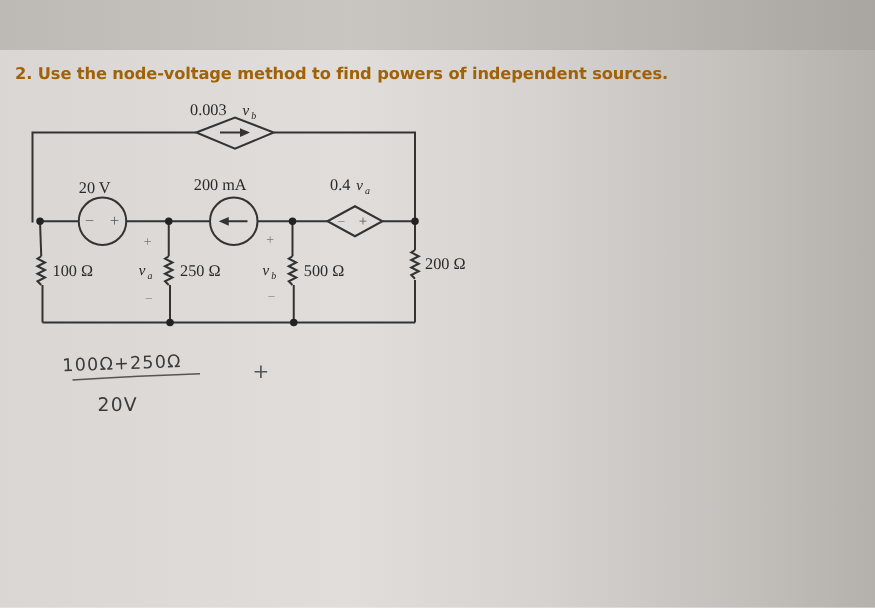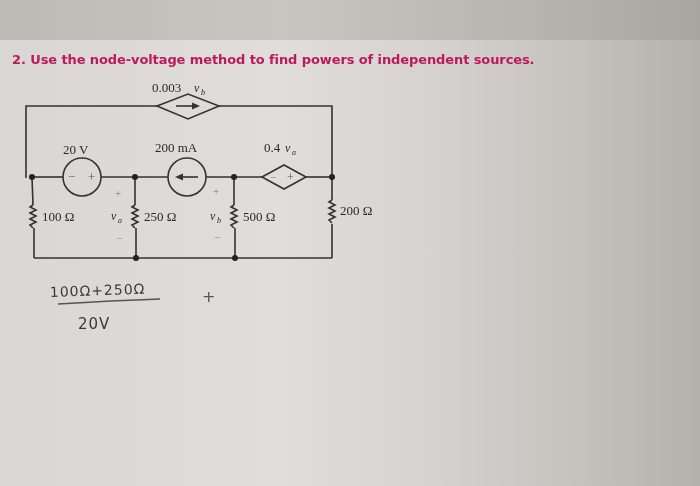--- a/index.html
+++ b/index.html
@@ -12,21 +12,21 @@
     position:absolute; left:0; top:0; width:700px; height:42px;
     background: linear-gradient(90deg, #bdb9b5 0%, #c9c5c1 40%, #b8b4b0 75%, #a9a5a1 100%);
   }
   .page {
     position:absolute; left:0; top:40px; width:700px; height:446px;
     background: linear-gradient(90deg, #d9d6d3 0%, #e0dddb 40%, #d6d2cf 62%, #c3bfbb 85%, #b4b0ac 100%);
   }
   .title {
     position:absolute; left:12px; top:52px;
     font-family: "DejaVu Sans", sans-serif; font-weight:bold;
-    font-size:13px; color:#be185d; letter-spacing:-0.1px;
+    font-size:13px; color:#a16207; letter-spacing:-0.1px;
   }
   svg { position:absolute; left:0; top:0; }
   .lbl { font-family:"Liberation Serif", serif; font-size:13px; fill:#2a2a2a; }
   .lbl-i { font-family:"Liberation Serif", serif; font-style:italic; font-size:12px; fill:#2a2a2a; }
   .hand { font-family:"DejaVu Sans", sans-serif; font-size:14px; fill:#3a3a3a; }
 </style>
 </head>
 <body>
 
 <div class="topband"></div>

